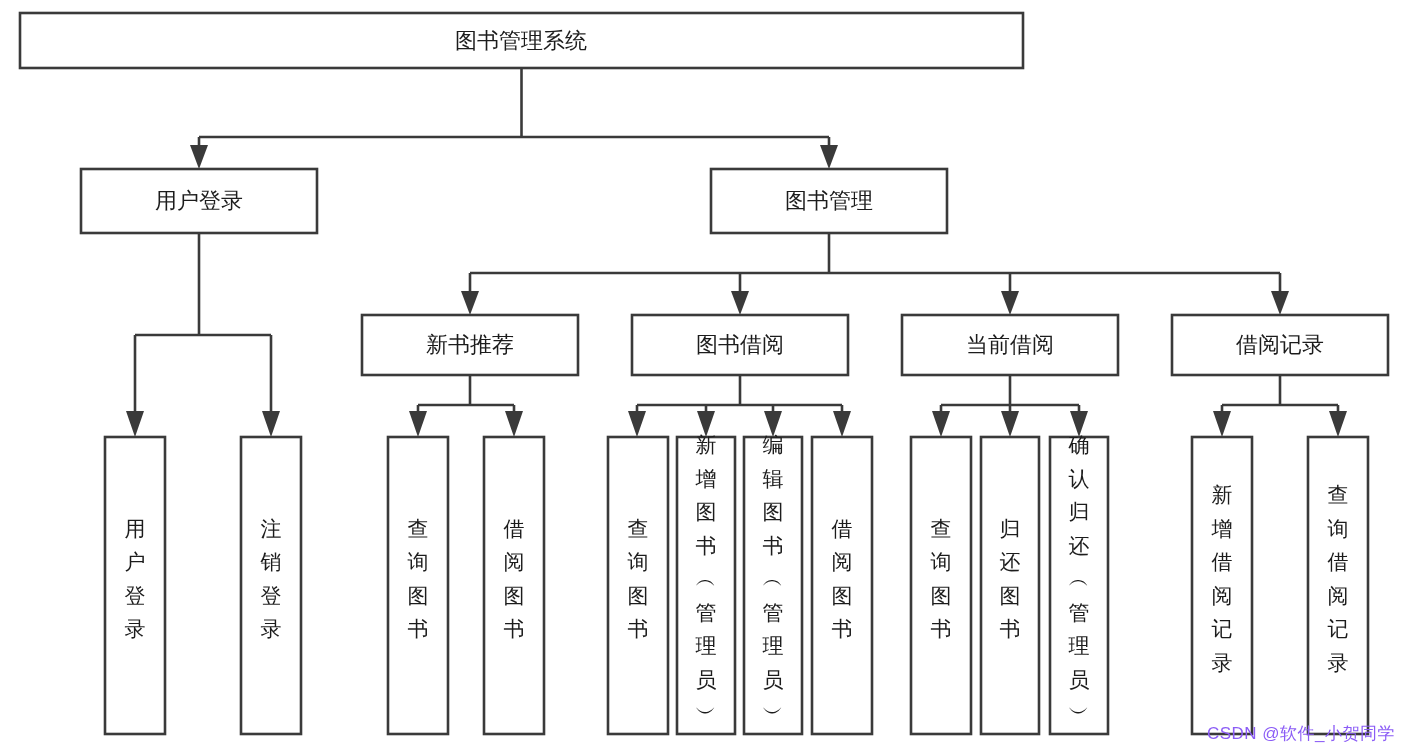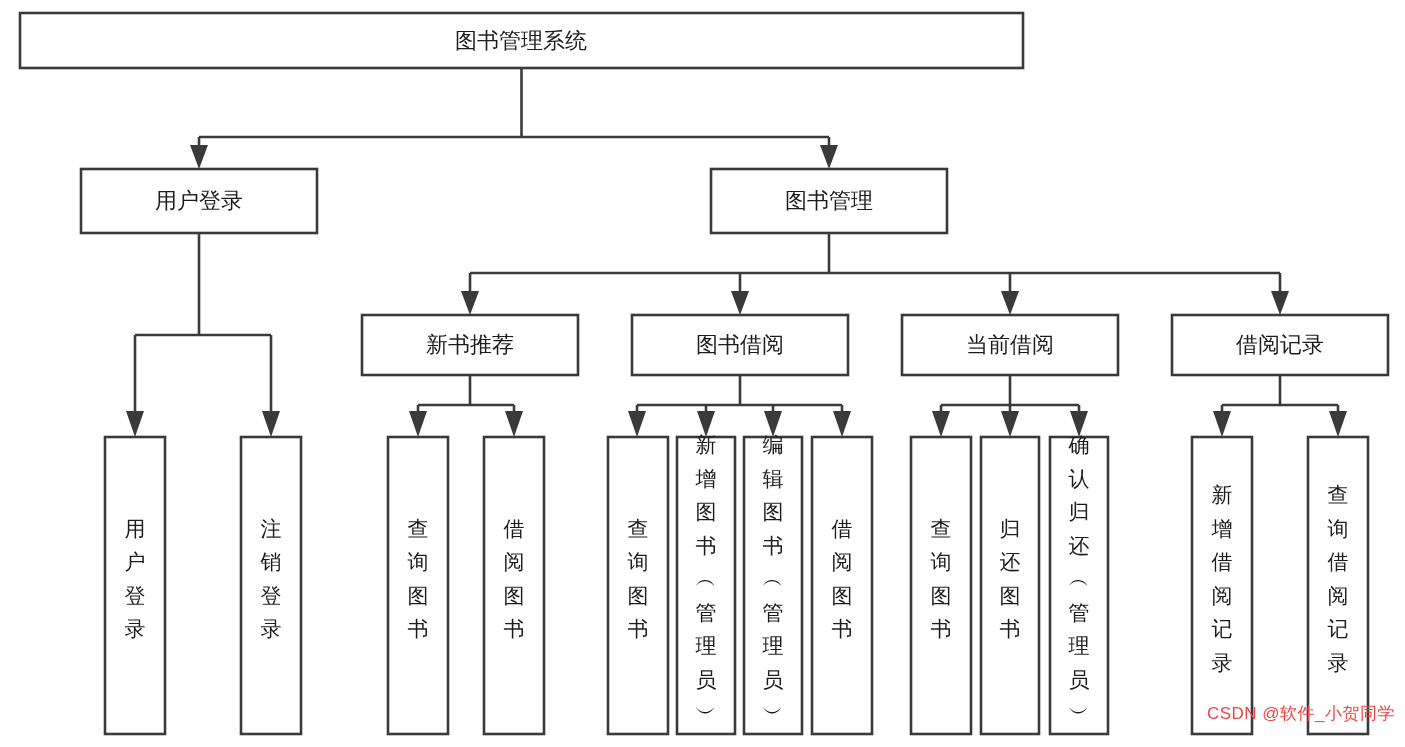--- a/index.html
+++ b/index.html
@@ -50,24 +50,24 @@
   }
   .node-label-vertical {
     fill: #1c1c1c;
     font-family: "Liberation Sans", "DejaVu Sans", sans-serif;
     font-size: 21px;
     text-anchor: middle;
   }
   .watermark {
     position: absolute;
     right: 10px;
-    bottom: 22px;
+    bottom: 2px;
     font-family: "Liberation Sans", "DejaVu Sans", sans-serif;
     font-size: 17px;
-    color: #ef4444;
+    color: #8b5cf6;
     letter-spacing: 0.5px;
     white-space: nowrap;
     pointer-events: none;
   }
 </style>
 </head>
 <body>
 
 <div id="diagram-root">
 

